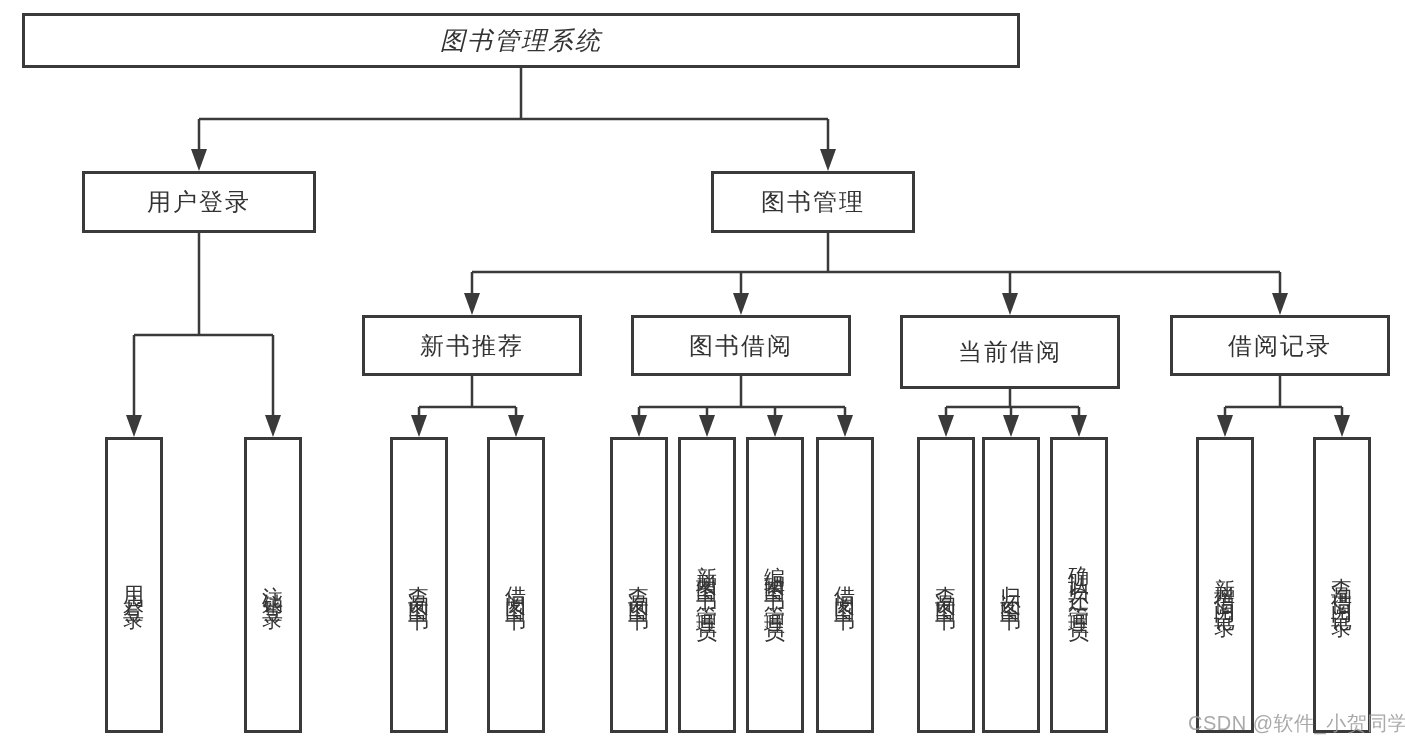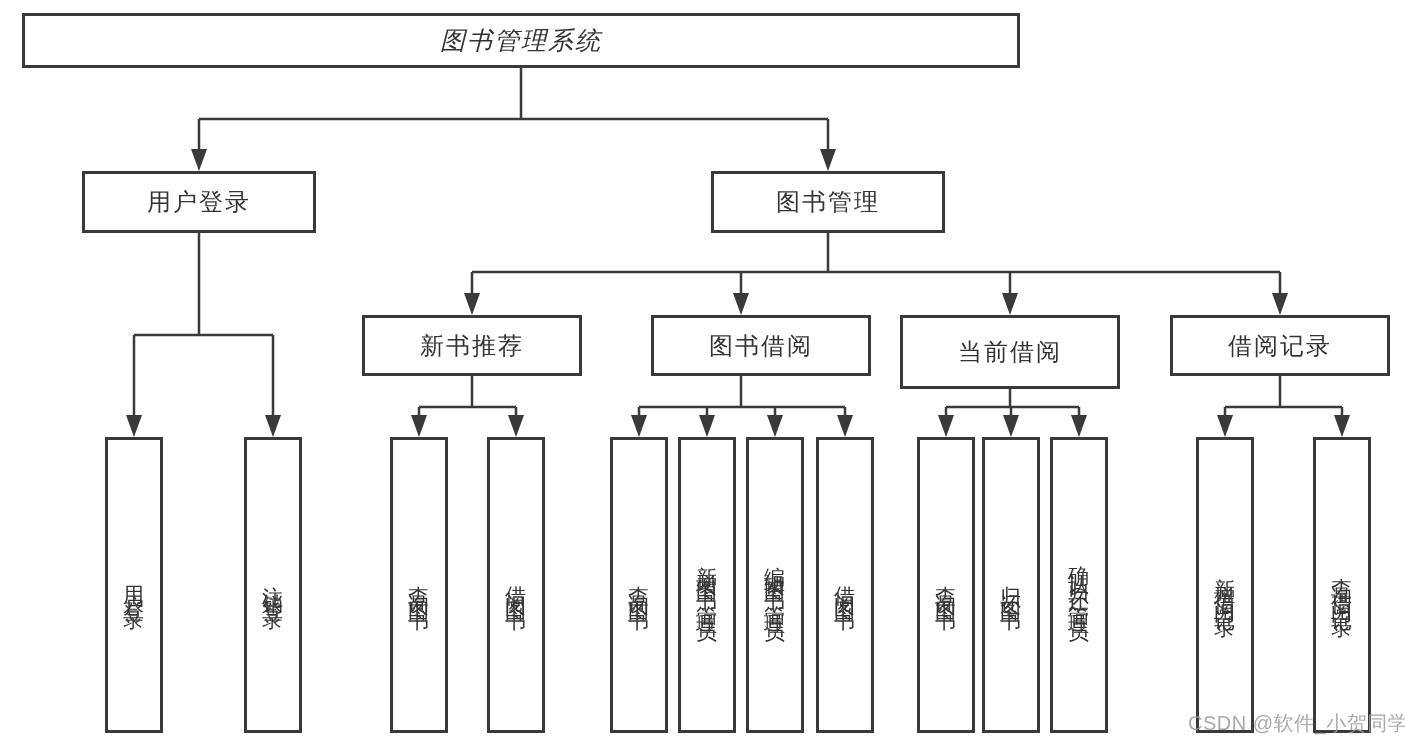--- a/index.html
+++ b/index.html
@@ -74,28 +74,28 @@
     <polygon points="1334,415 1350,415 1342,437"></polygon>
   </svg>
 
   <div class="box h root-box" style="left:22px;top:13px;width:998px;height:55px;">
     <span>图书管理系统</span>
   </div>
 
   <div class="box h l2" style="left:82px;top:171px;width:234px;height:62px;">
     <span>用户登录</span>
   </div>
-  <div class="box h l2" style="left:711px;top:171px;width:234px;height:62px;">
+  <div class="box h l2" style="left:711px;top:171px;width:204px;height:62px;">
     <span>图书管理</span>
   </div>
 
   <div class="box h l3" style="left:362px;top:315px;width:220px;height:61px;">
     <span>新书推荐</span>
   </div>
-  <div class="box h l3" style="left:631px;top:315px;width:220px;height:61px;margin-left:20px;">
+  <div class="box h l3" style="left:631px;top:315px;width:220px;height:61px;">
     <span>图书借阅</span>
   </div>
   <div class="box h l3" style="left:900px;top:315px;width:220px;height:74px;">
     <span>当前借阅</span>
   </div>
   <div class="box h l3" style="left:1170px;top:315px;width:220px;height:61px;">
     <span>借阅记录</span>
   </div>
 
   <div class="box leaf" style="left:105px;top:437px;width:58px;height:296px;">

